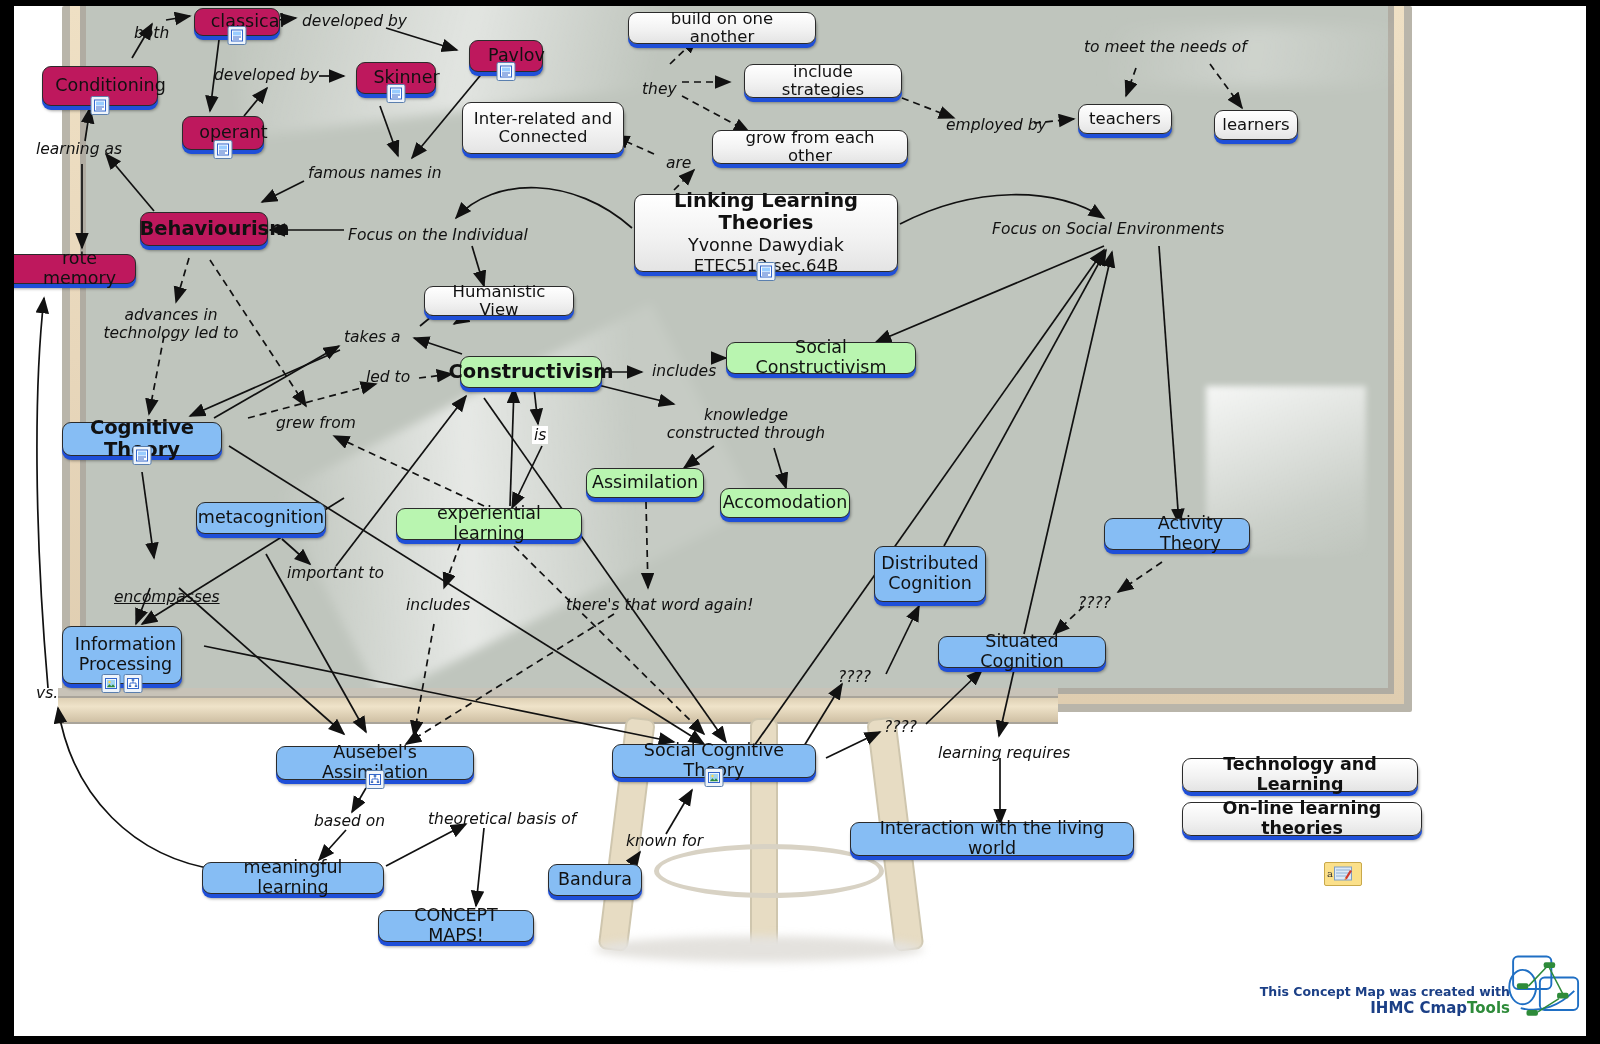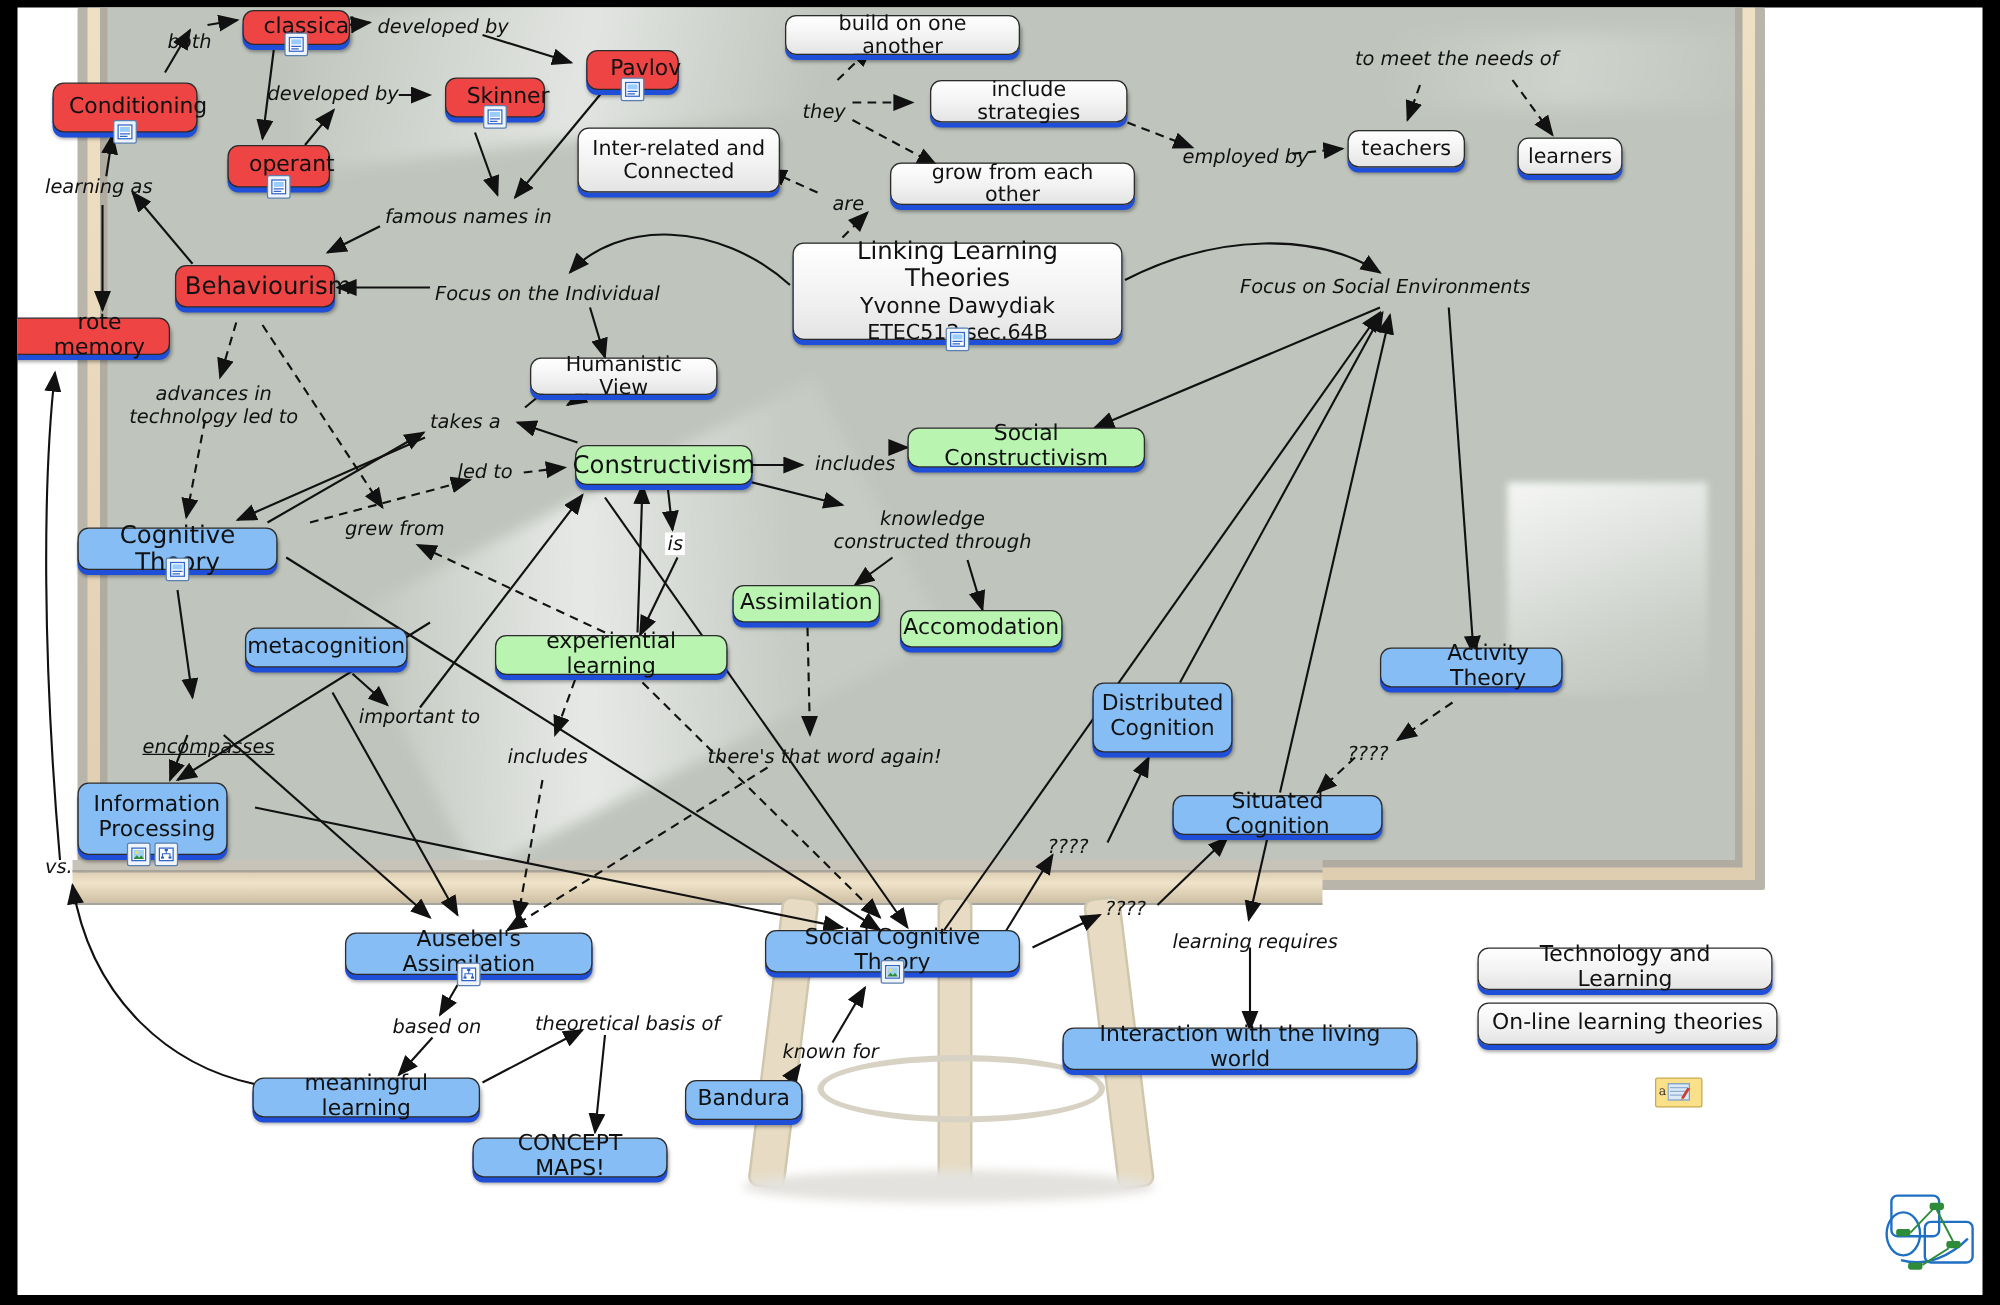--- a/index.html
+++ b/index.html
@@ -37,25 +37,25 @@
   #leg-r{left:852px;top:712px;width:26px;height:230px;transform:rotate(-7deg);transform-origin:top center;}
   #leg-c{left:736px;top:712px;width:24px;height:232px;}
   #ring{position:absolute;left:640px;top:838px;width:220px;height:44px;border:5px solid #d8d2c4;border-radius:50%;}
   #floor{position:absolute;left:580px;top:930px;width:330px;height:26px;background:#e4e2de;border-radius:50%;filter:blur(4px);}
 
   
   .node{position:absolute;box-sizing:border-box;border:1.6px solid #2b2b2b;border-radius:9px;
         box-shadow:0 4px 0 0 #1f4fd8, 1px 5px 3px rgba(0,0,0,.35);
         display:flex;align-items:center;justify-content:center;text-align:center;
         font-family:"DejaVu Sans",sans-serif;color:#111;line-height:1.12;padding:3px 9px;}
-  .yellow{background:#ef4444;padding-left:30px;}
+  .yellow{background:#be185d;padding-left:30px;}
   .green{background:#b9f5b0;}
   .blue{background:#86bdf4;}
   .white{background:linear-gradient(180deg,#ffffff 0%,#f2f2f2 55%,#e4e4e4 100%);}
-  .bold{font-weight:normal;} .n16{font-size:16.5px;} .n17{font-size:17.5px;}
+  .bold{font-weight:bold;} .n16{font-size:16.5px;} .n17{font-size:17.5px;}
   .n19{font-size:19.5px;}
 
   
   .icons{position:absolute;bottom:-10px;left:50%;transform:translateX(-50%);display:flex;gap:3px;}
   .ricon{width:17px;height:17px;border:1px solid #5a7fae;background:#eef4fb;border-radius:2px;
          display:flex;align-items:center;justify-content:center;font-size:9px;line-height:1;overflow:hidden;}
   .ricon svg{display:block;}
 
   
   .lbl{position:absolute;font-style:italic;font-size:15.5px;color:#111;white-space:nowrap;
@@ -547,20 +547,24 @@
   <div id="note-icon">
     <span style="font-size:10px;font-family:'DejaVu Serif',serif;color:#333;line-height:1;">a</span>
     <svg width="18" height="16" viewBox="0 0 18 16">
           <rect x="0.5" y="1" width="17" height="13" fill="#dce9f7" stroke="#7e9ec4"></rect>
           <path d="M2 4h14M2 7h14M2 10h10" stroke="#8fb0d4" stroke-width="1"></path>
           <path d="M11 12l5-8 2 1-5 8-2.4 1z" fill="#cf3b2f"></path>
           <path d="M11 12l-.4 1.6 1.6-.6z" fill="#ffd84d"></path>
         </svg>
   </div>
 
+  <div id="cmap-credit">
+    <div>This Concept Map was created with</div>
+    <div class="l2"><span>IHMC </span><span>Cmap</span><span style="color:#2e8b3a">Tools</span></div>
+  </div>
   <svg id="cmap-logo" viewBox="0 0 90 80">
     <rect x="20" y="6" width="40" height="34" rx="5" fill="none" stroke="#1f6fc4" stroke-width="2"></rect>
     <rect x="48" y="28" width="40" height="34" rx="5" fill="none" stroke="#1f6fc4" stroke-width="2"></rect>
     <ellipse cx="30" cy="38" rx="14" ry="18" fill="none" stroke="#1f6fc4" stroke-width="2"></ellipse>
     <path d="M28 60 C50 66 70 56 84 42" fill="none" stroke="#1f6fc4" stroke-width="2"></path>
     <rect x="24" y="34" width="12" height="6" rx="2" fill="#2e8b3a"></rect>
     <rect x="52" y="12" width="12" height="6" rx="2" fill="#2e8b3a"></rect>
     <rect x="66" y="44" width="12" height="6" rx="2" fill="#2e8b3a"></rect>
     <rect x="34" y="62" width="12" height="6" rx="2" fill="#2e8b3a"></rect>
     <path d="M36 37 L56 16 M58 18 L72 45 M68 50 L46 64" stroke="#2e8b3a" stroke-width="1.6" fill="none"></path>

